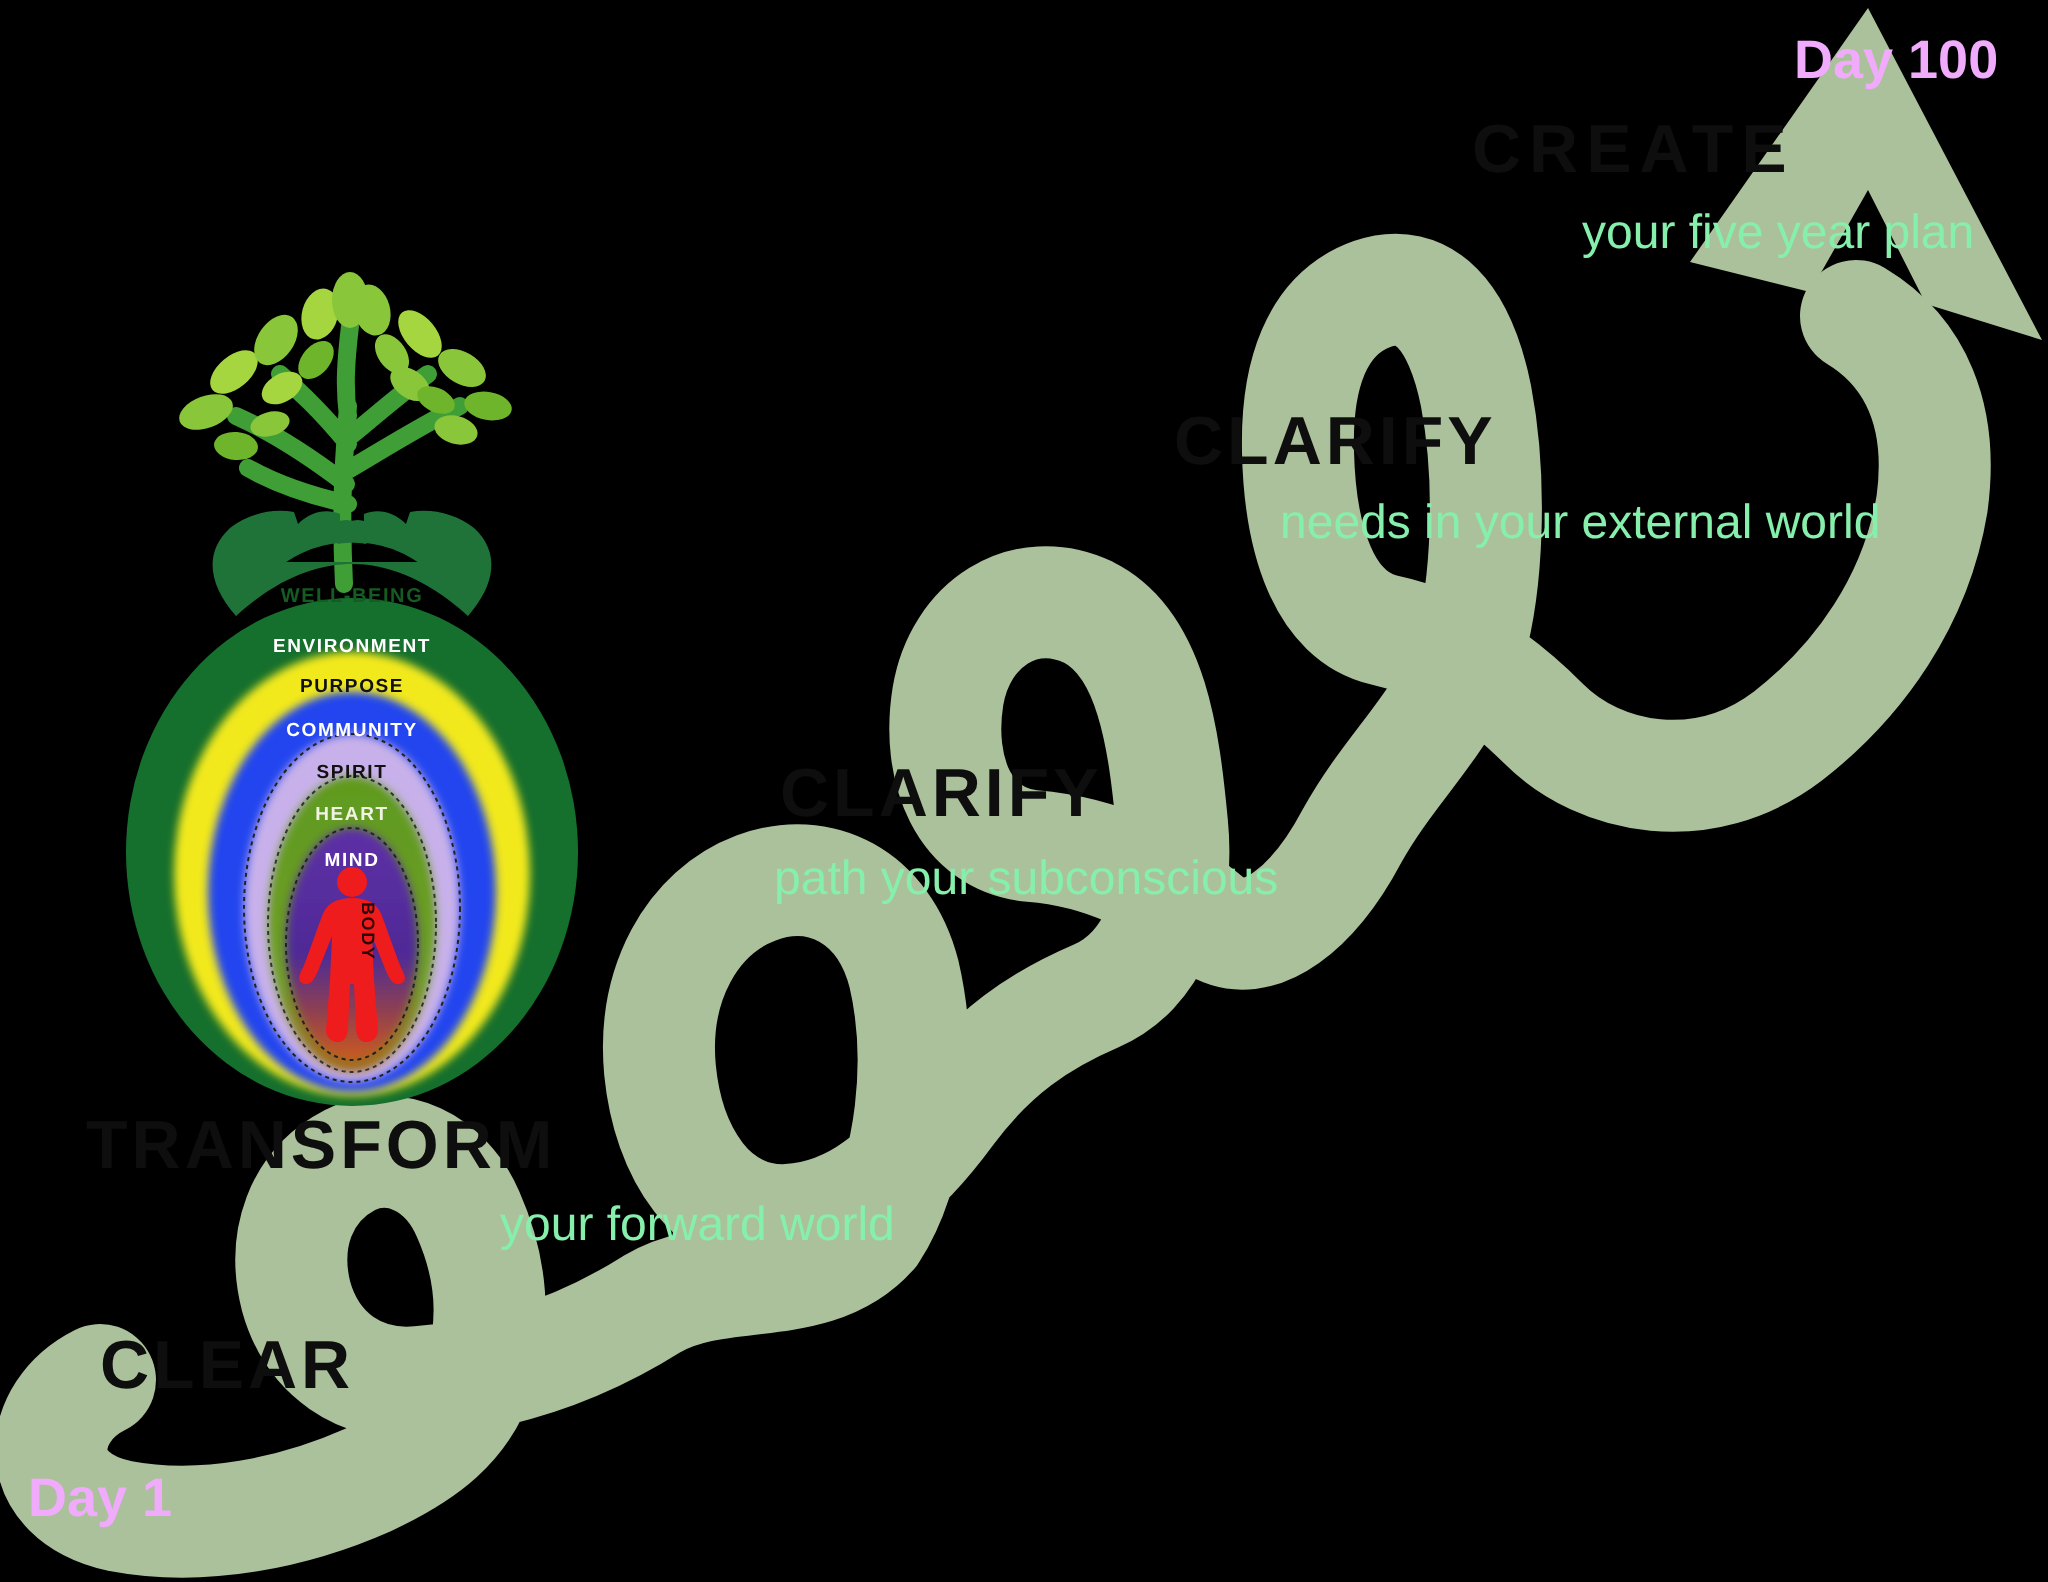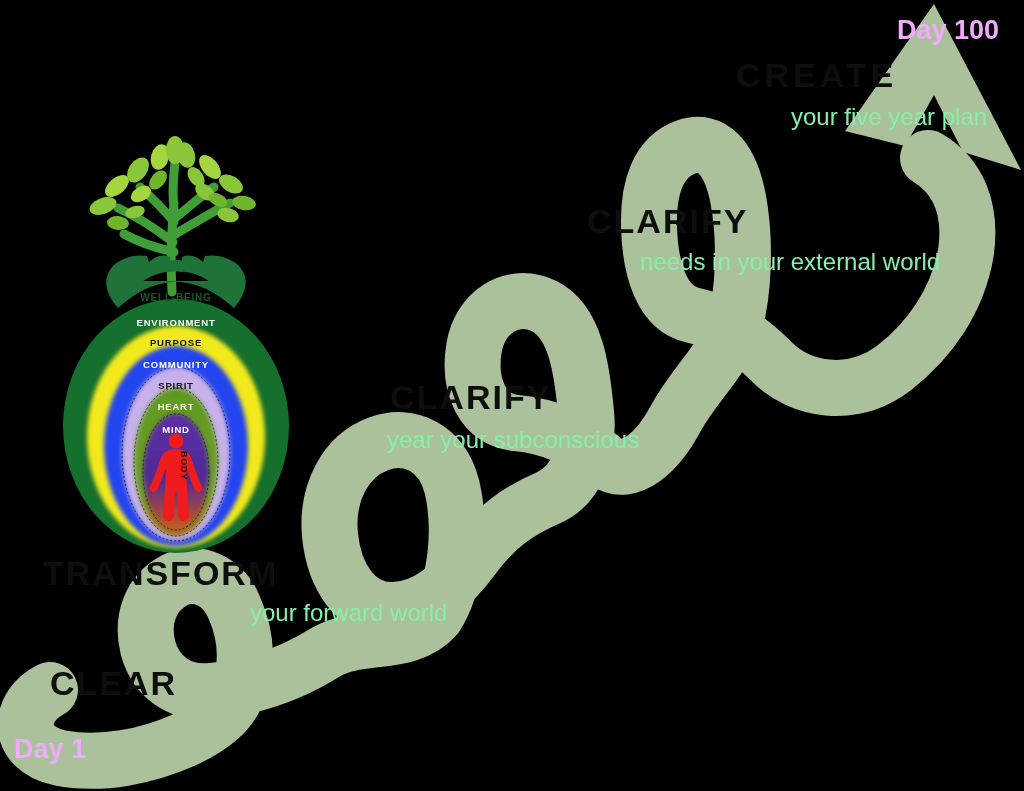--- a/index.html
+++ b/index.html
@@ -63,21 +63,21 @@
     <path d="M 934 4 L 1021 170 L 963 152 L 934 95 L 905 146 L 845 131 Z" fill="#abc19b"></path>
   </svg>
 
   <div class="stage-title" style="left:50px;top:666px;">CLEAR</div>
   <div class="day-label" style="left:14px;top:736px;">Day 1</div>
 
   <div class="stage-title" style="left:43px;top:556px;">TRANSFORM</div>
   <div class="stage-sub" style="left:250px;top:601px;">your forward world</div>
 
   <div class="stage-title" style="left:390px;top:380px;">CLARIFY</div>
-  <div class="stage-sub" style="left:387px;top:428px;">year your subconscious</div>
+  <div class="stage-sub" style="left:387px;top:428px;">path your subconscious</div>
 
   <div class="stage-title" style="left:587px;top:204px;">CLARIFY</div>
   <div class="stage-sub" style="left:640px;top:250px;">needs in your external world</div>
 
   <div class="stage-title" style="left:736px;top:58px;letter-spacing:4px;">CREATE</div>
   <div class="stage-sub" style="left:791px;top:105px;">your five year plan</div>
   <div class="day-label" style="left:897px;top:17px;">Day 100</div>
 
   <svg class="layer" width="1024" height="791" viewBox="0 0 1024 791" style="z-index:4;">
     <defs>

